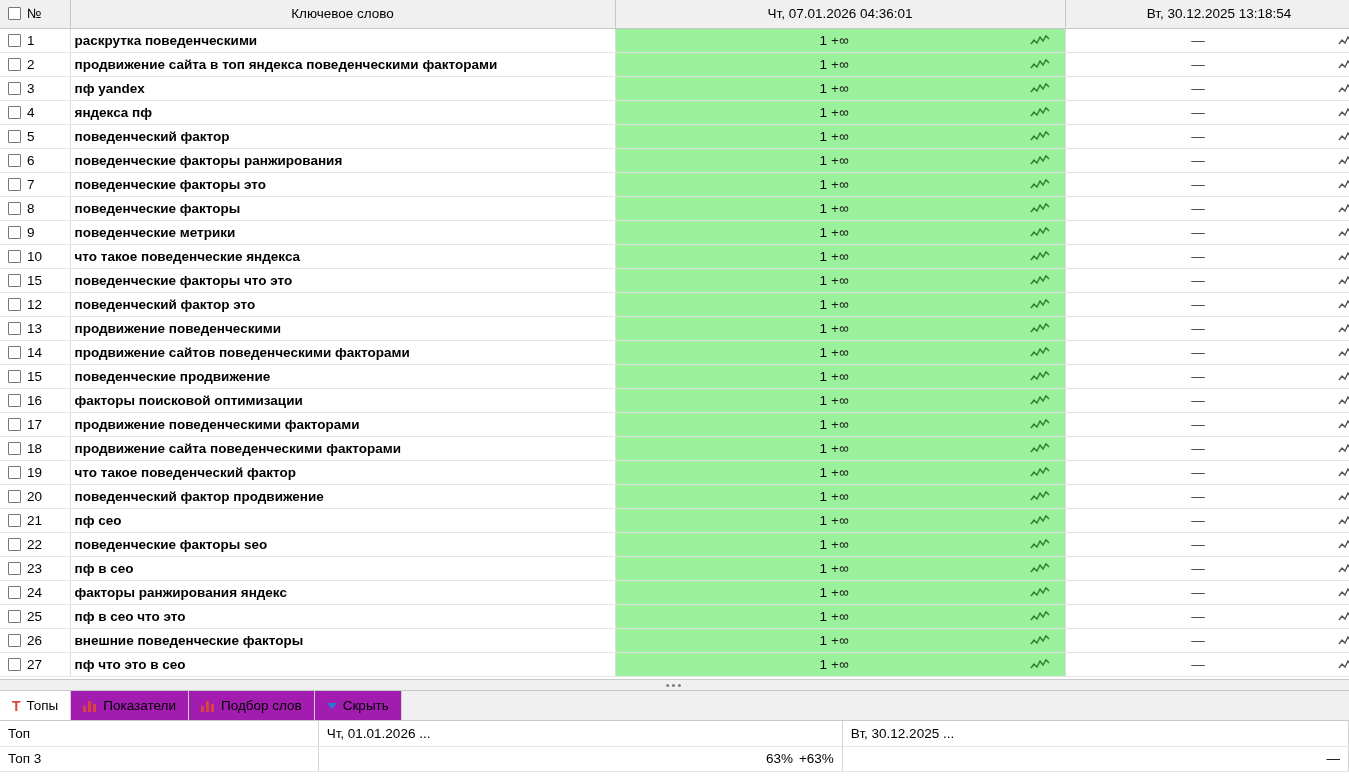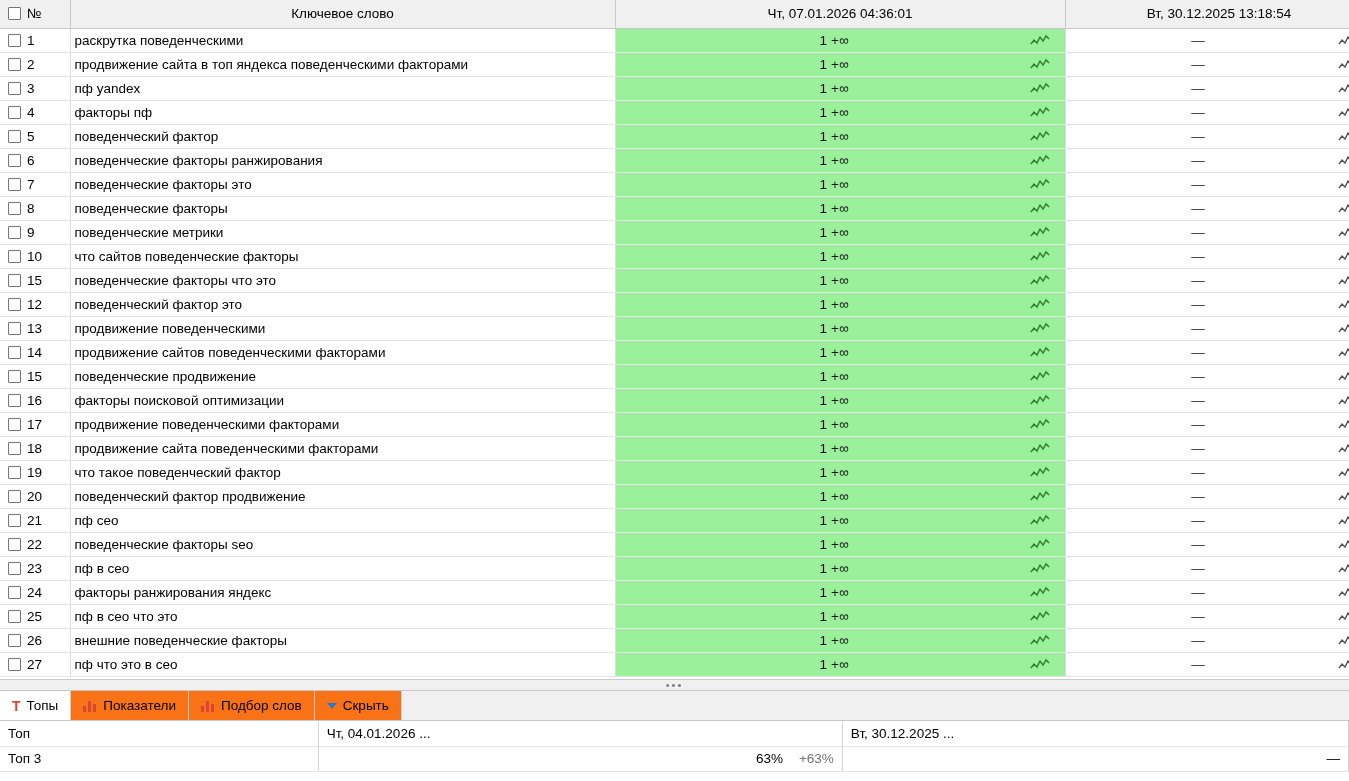--- a/index.html
+++ b/index.html
@@ -40,21 +40,21 @@
     border-bottom: 1px solid #e4e4e4;
     border-right: 1px solid #dcdcdc;
     height: 24px;
     padding: 0 4px;
     font-size: 13.5px;
     white-space: nowrap;
     overflow: hidden;
     vertical-align: middle;
   }
   td.c-num { width: 70px; }
-  td.c-kw  { width: 545px; }
+  td.c-kw  { width: 545px; font-weight: bold; }
   td.c-d1  { width: 450px; background: #9bf09b; padding: 0; border-right: 1px solid #8ad98a; }
   td.c-d2  { width: 284px; padding: 0; border-right: none; }
 
   .numcell { display: flex; align-items: center; gap: 6px; padding-left: 4px; }
   .chk {
     width: 13px; height: 13px;
     border: 1px solid #767676;
     background: #fff;
     display: inline-block;
     flex: 0 0 auto;
@@ -101,21 +101,21 @@
     display: flex; align-items: stretch;
     background: #f0f0f0;
     border-bottom: 1px solid #c8c8c8;
   }
   .tab {
     display: flex; align-items: center; gap: 6px;
     padding: 0 12px;
     border-right: 1px solid #cfcfcf;
     font-size: 13.5px;
     cursor: default;
-    background: #f97316;
+    background: #a21caf;
   }
   .tab.active { background: #ffffff; }
   .tab .ticon { display: inline-flex; align-items: center; }
 
   .bars { display: inline-block; width: 14px; height: 12px; position: relative; }
   .bars i { position: absolute; bottom: 0; width: 3px; background: #d9453a; display: block; }
   .bars i:nth-child(1){ left:0; height: 6px; }
   .bars i:nth-child(2){ left:5px; height: 11px; }
   .bars i:nth-child(3){ left:10px; height: 8px; }
 
@@ -135,22 +135,22 @@
     padding: 0 8px;
     white-space: nowrap;
     font-weight: normal;
     vertical-align: middle;
   }
   .mini .m-label { width: 88px; text-align: left; border-left: none; }
   .mini .m-c1 { width: 145px; text-align: right; }
   .mini .m-c2 { width: 140px; text-align: right; }
   .mini thead td { text-align: left; margin-left: 14px; }
   .mini thead .m-c1, .mini thead .m-c2 { text-align: left; }
-  .green { color: #737373; }
-  .m-val-wrap { display:flex; justify-content:flex-end; gap:16px; }
+  .green { color: #000000; }
+  .m-val-wrap { display:flex; justify-content:flex-end; gap:6px; }
   .center-dash { text-align: center; }
 </style>
 </head>
 <body>
 
 <div class="app">
 
   <div class="table-wrap">
     <table class="grid">
       <thead>
@@ -254,21 +254,21 @@
               </div>
             </td>
           </tr>
           <tr>
             <td class="c-num">
               <div class="numcell">
                 <span class="chk"></span>
                 <span class="numtext">4</span>
               </div>
             </td>
-            <td class="c-kw">факторы пф</td>
+            <td class="c-kw">яндекса пф</td>
             <td class="c-d1">
               <div class="valcell">
                 <span class="val"><span class="pos">1</span><span class="delta">+∞</span></span>
                 <span class="sparkbtn">
                   <svg class="spark" width="20" height="13" viewBox="0 0 20 13" aria-hidden="true">
                     <polyline points="1,10 4,6 7,9 10,3 13,7 16,2 19,5" fill="none" stroke="#2f7d32" stroke-width="1.4"></polyline>
                   </svg>
                 </span>
               </div>
             </td>
@@ -428,21 +428,21 @@
               </div>
             </td>
           </tr>
           <tr>
             <td class="c-num">
               <div class="numcell">
                 <span class="chk"></span>
                 <span class="numtext">10</span>
               </div>
             </td>
-            <td class="c-kw">что сайтов поведенческие факторы</td>
+            <td class="c-kw">что такое поведенческие яндекса</td>
             <td class="c-d1">
               <div class="valcell">
                 <span class="val"><span class="pos">1</span><span class="delta">+∞</span></span>
                 <span class="sparkbtn">
                   <svg class="spark" width="20" height="13" viewBox="0 0 20 13" aria-hidden="true">
                     <polyline points="1,10 4,6 7,9 10,3 13,7 16,2 19,5" fill="none" stroke="#2f7d32" stroke-width="1.4"></polyline>
                   </svg>
                 </span>
               </div>
             </td>
@@ -985,21 +985,21 @@
             <span class="caret"></span>
           </span>
           <span>Скрыть</span>
         </div>
       </div>
 
     <table class="mini">
       <thead>
         <tr>
           <td class="m-label">Топ</td>
-          <td class="m-c1">Чт, 04.01.2026 ...</td>
+          <td class="m-c1">Чт, 01.01.2026 ...</td>
           <td class="m-c2">Вт, 30.12.2025 ...</td>
         </tr>
       </thead>
       <tbody id="summary-body">
           <tr>
             <td class="m-label">Топ 3</td>
             <td class="m-c1">
               <span class="m-val-wrap">
                 <span>63%</span>
                 <span class="green">+63%</span>

